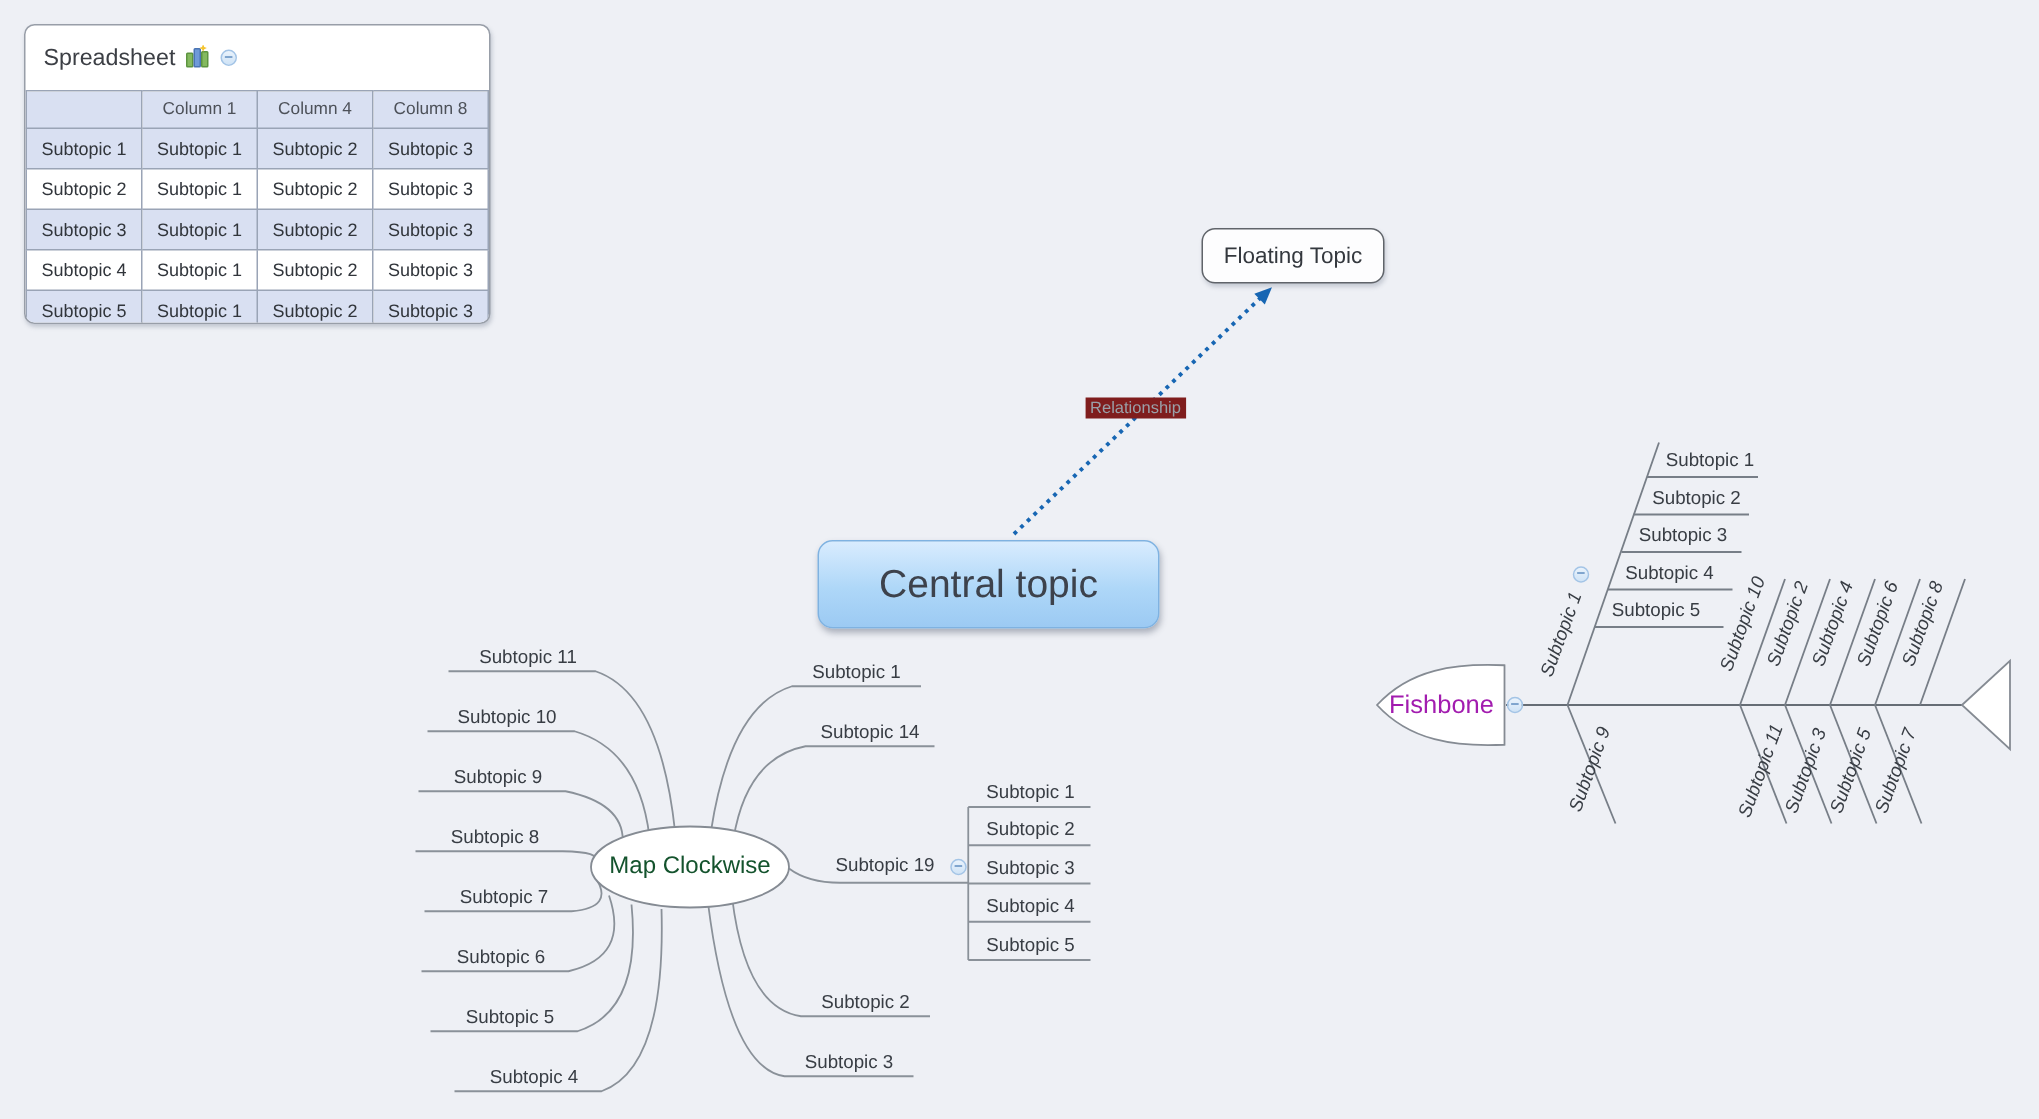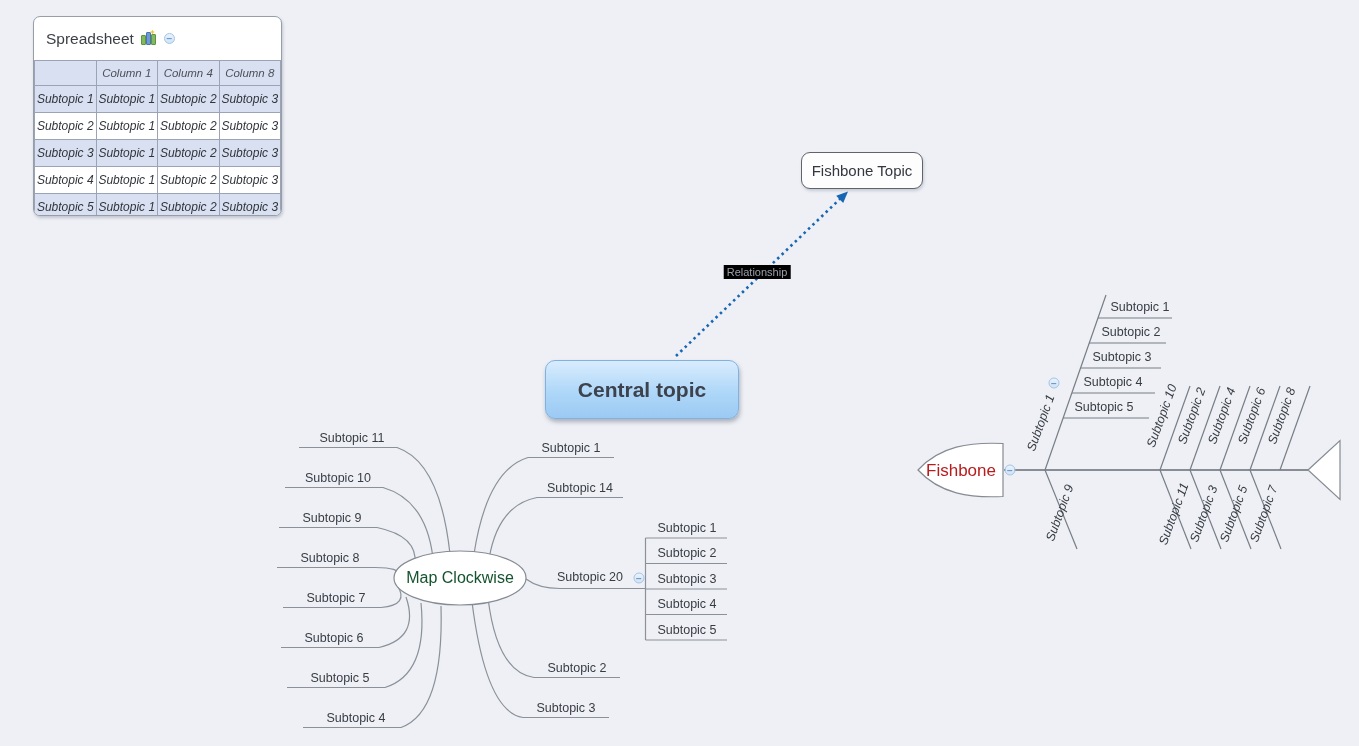--- a/index.html
+++ b/index.html
@@ -18,67 +18,67 @@
   
   .collapse{
     position:absolute;width:11px;height:11px;transform:translate(-50%,-50%);
     border-radius:50%;border:1px solid #a3c4e6;
     background:linear-gradient(#eaf3fc,#cfe3f6);
     color:#6d97c6;font-size:10px;line-height:9px;text-align:center;
     box-sizing:border-box;font-weight:bold;
   }
   
   .sheet{
-    position:absolute;left:33px;top:16px;width:249px;height:200px;
+    position:absolute;left:16px;top:16px;width:311px;height:200px;
     background:#fff;border:1px solid #989ea8;border-radius:7px;
     box-shadow:1px 2px 3px rgba(110,120,140,.35);box-sizing:border-box;
     overflow:hidden;
   }
   .sheet-title{
     height:43px;display:flex;align-items:center;padding-left:12px;
   }
   .sheet-title .t{font-size:15.5px;color:#3c3f45;}
   .chart-icon{position:relative;width:17px;height:14px;margin-left:6px;}
   .chart-icon i{position:absolute;bottom:1px;width:3px;border-radius:1px;}
   .chart-icon .b1{left:1px;height:8px;background:#84b95f;border:1px solid #5d9440;}
   .chart-icon .b2{left:6px;height:11px;background:#6f9ad8;border:1px solid #4a74b4;}
   .chart-icon .b3{left:11px;height:9px;background:#84b95f;border:1px solid #5d9440;}
   .chart-icon .spark{position:absolute;left:10px;top:-2px;width:5px;height:5px;background:#f4c430;
     clip-path:polygon(50% 0,65% 35%,100% 50%,65% 65%,50% 100%,35% 65%,0 50%,35% 35%);}
   .sheet .collapse{position:static;transform:none;display:inline-block;margin-left:7px;}
-  table.grid{border-collapse:collapse;width:100%;table-layout:fixed;font-style:italic;}
+  table.grid{border-collapse:collapse;width:100%;table-layout:fixed;}
   table.grid td{
     border:1px solid #9aa4b6;text-align:center;vertical-align:middle;
     font-size:12px;color:#31353b;height:26px;padding:0;overflow:hidden;
   }
   table.grid tr.hdr td{height:24px;font-size:11.5px;color:#4d5159;background:#fff;}
   table.grid tbody tr:nth-child(odd) td{background:#d9e0f2;}
   
   .central{
-    position:absolute;left:545px;top:360px;width:194px;height:59px;
+    position:absolute;left:545px;top:360px;width:228px;height:59px;
     border:1px solid #7fb2e1;border-radius:10px;box-sizing:border-box;
     background:linear-gradient(#d9ecfe 0%,#aed7f8 55%,#9ccaf3 100%);
     box-shadow:1px 3px 4px rgba(90,100,120,.45);
     display:flex;align-items:center;justify-content:center;
-    font-size:21px;font-weight:bold;color:#3d424c;
+    font-size:26px;font-weight:normal;color:#3d424c;
   }
   
   .floating{
     position:absolute;left:801px;top:152px;width:122px;height:37px;
     border:1.4px solid #60646a;border-radius:9px;box-sizing:border-box;
     background:#fdfdfe;box-shadow:1px 2px 3px rgba(110,120,140,.3);
     display:flex;align-items:center;justify-content:center;
     font-size:15px;color:#34383e;
   }
   .rel-label{
     position:absolute;transform:translate(-50%,-50%);
-    font-size:11px;color:#9aa0a8;background:#000000;padding:1px 3px;white-space:nowrap;
+    font-size:11px;color:#9aa0a8;background:#7f1d1d;padding:1px 3px;white-space:nowrap;
   }
   .map-center{font-size:16px;color:#14532d;}
-  .fish-head-label{font-size:17px;color:#b91c1c;}
+  .fish-head-label{font-size:17px;color:#a21caf;}
 </style>
 </head>
 <body>
 
 <div class="canvas">
 
   <svg class="layer" width="1359" height="746" viewBox="0 0 1359 746">
 
     <line x1="676" y1="356" x2="843" y2="196" stroke="#1766b3" stroke-width="2.6" stroke-dasharray="2.5 3.6"></line>
     <polygon points="848,191.5 843.2,203 836.2,195.8" fill="#1766b3"></polygon>
@@ -181,35 +181,35 @@
         <td>Subtopic 5</td>
         <td>Subtopic 1</td>
         <td>Subtopic 2</td>
         <td>Subtopic 3</td>
       </tr>
       </tbody>
     </table>
   </div>
 
   <div class="central">Central topic</div>
-  <div class="floating">Fishbone Topic</div>
+  <div class="floating">Floating Topic</div>
   <div class="rel-label" style="left:757px;top:272px;">Relationship</div>
 
   <div class="lbl map-center" style="left:460px;top:578px;">Map Clockwise</div>
   <div class="lbl" style="left:352px;top:438px;">Subtopic 11</div>
   <div class="lbl" style="left:338px;top:478px;">Subtopic 10</div>
   <div class="lbl" style="left:332px;top:518px;">Subtopic 9</div>
   <div class="lbl" style="left:330px;top:558px;">Subtopic 8</div>
   <div class="lbl" style="left:336px;top:598px;">Subtopic 7</div>
   <div class="lbl" style="left:334px;top:638px;">Subtopic 6</div>
   <div class="lbl" style="left:340px;top:678px;">Subtopic 5</div>
   <div class="lbl" style="left:356px;top:718px;">Subtopic 4</div>
   <div class="lbl" style="left:571px;top:448px;">Subtopic 1</div>
   <div class="lbl" style="left:580px;top:488px;">Subtopic 14</div>
-  <div class="lbl" style="left:590px;top:577px;">Subtopic 20</div>
+  <div class="lbl" style="left:590px;top:577px;">Subtopic 19</div>
   <div class="collapse" style="left:639px;top:578px;">−</div>
   <div class="lbl" style="left:687px;top:527.5px;">Subtopic 1</div>
   <div class="lbl" style="left:687px;top:553px;">Subtopic 2</div>
   <div class="lbl" style="left:687px;top:578.5px;">Subtopic 3</div>
   <div class="lbl" style="left:687px;top:604px;">Subtopic 4</div>
   <div class="lbl" style="left:687px;top:629.5px;">Subtopic 5</div>
   <div class="lbl" style="left:577px;top:668px;">Subtopic 2</div>
   <div class="lbl" style="left:566px;top:708px;">Subtopic 3</div>
 
   <div class="lbl fish-head-label" style="left:961px;top:470px;">Fishbone</div>

